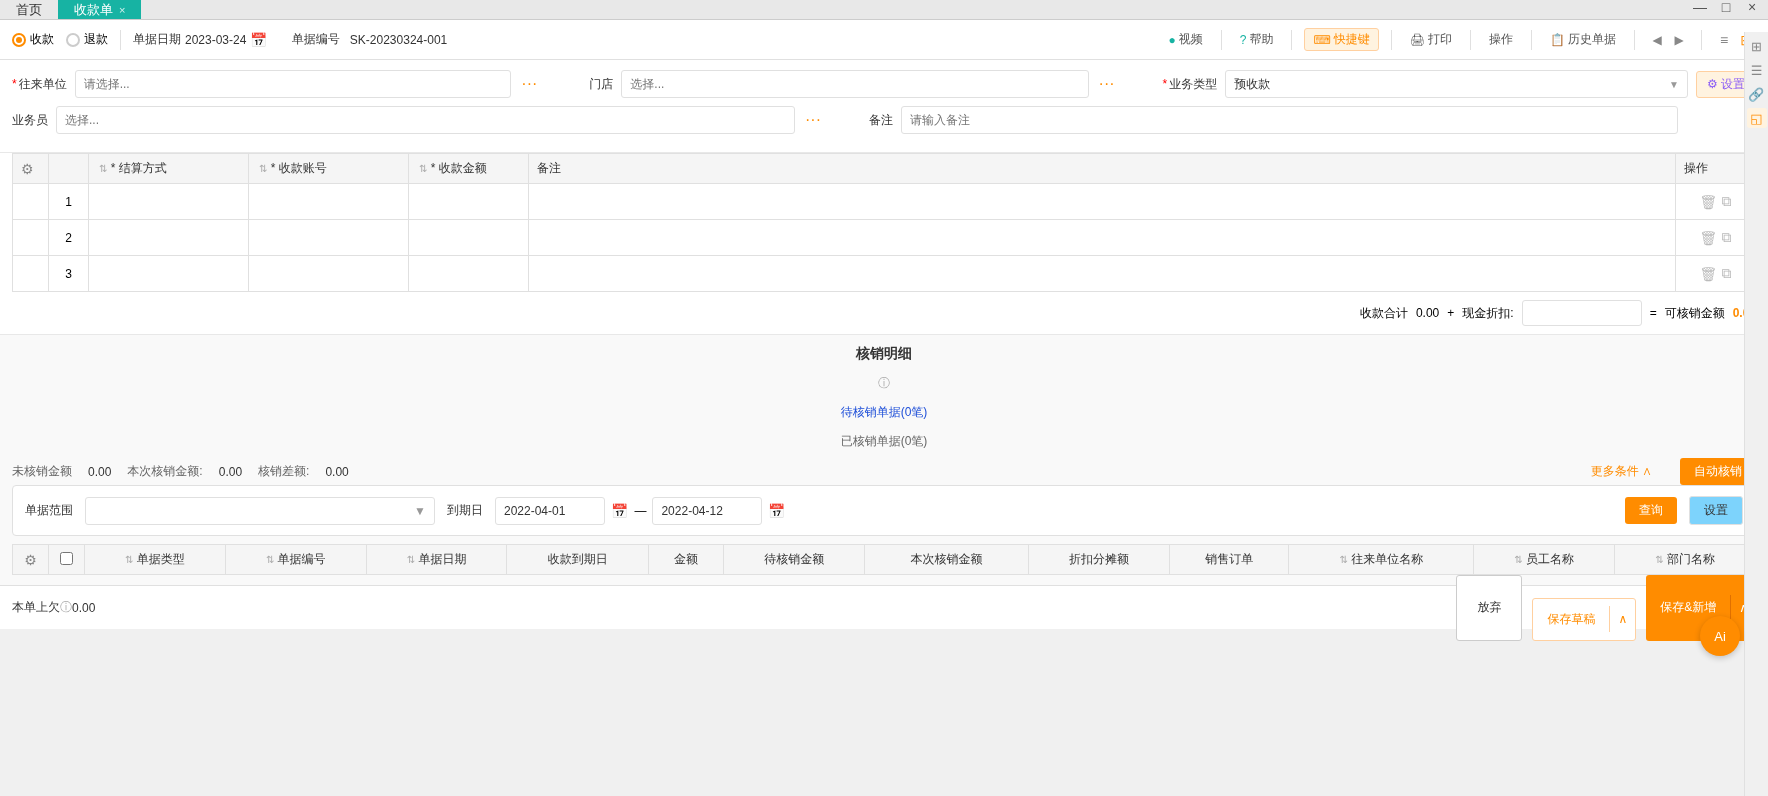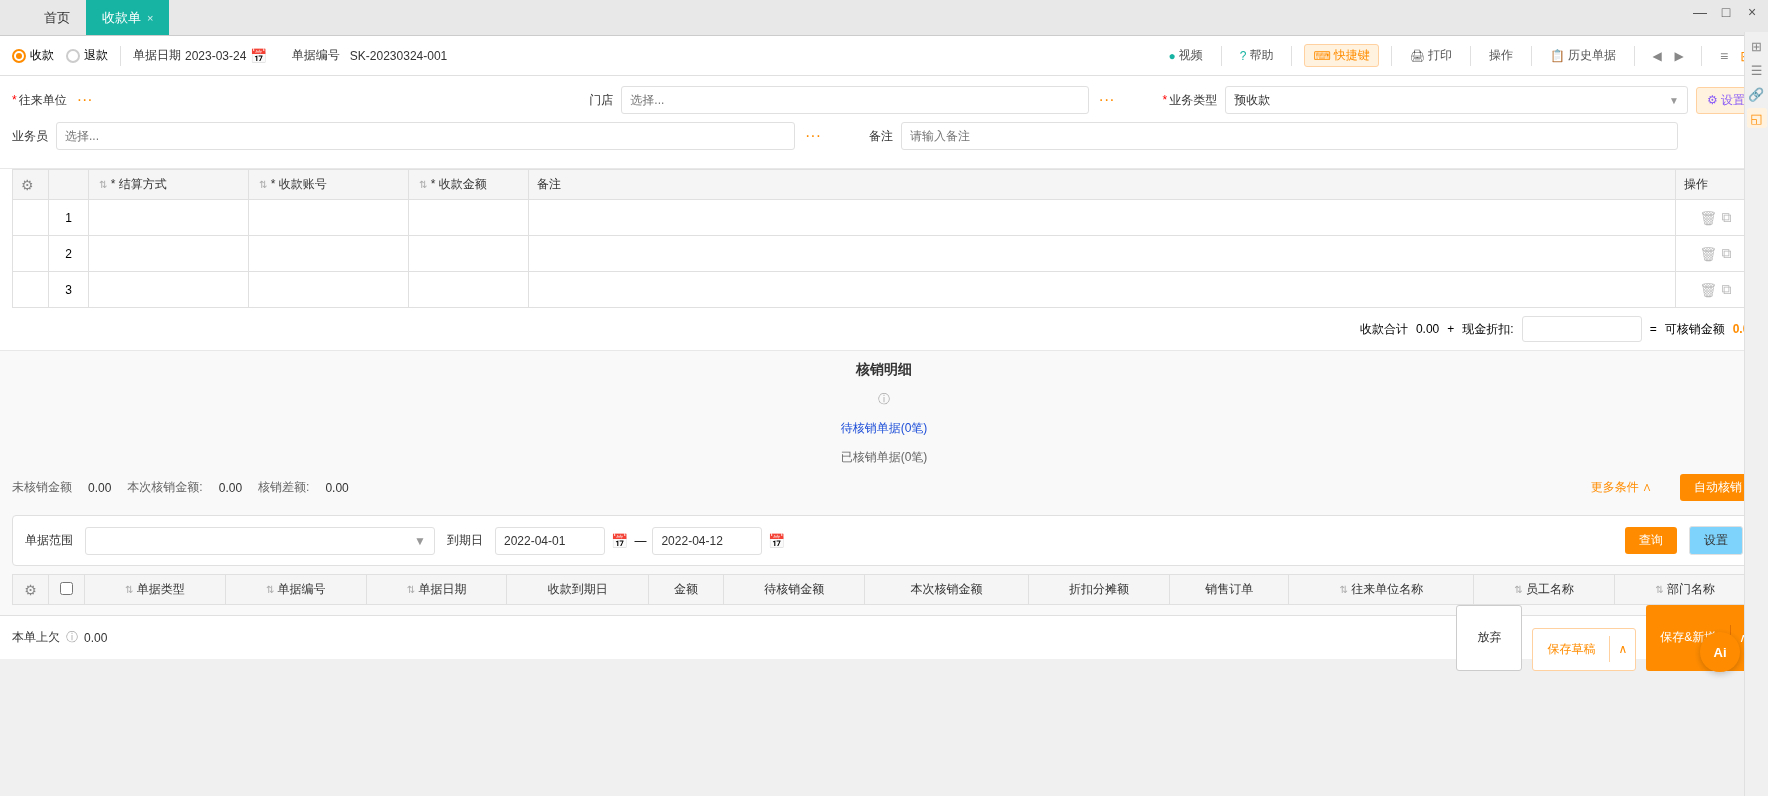--- a/index.html
+++ b/index.html
@@ -1,19 +1,19 @@
 <!DOCTYPE html>
 <html><head>
   <meta charset="utf-8">
   <style>
     * { margin: 0; padding: 0; box-sizing: border-box; }
     body { font-family: 'Microsoft YaHei', SimSun, sans-serif; font-size: 12px; background: #f0f0f0; width: 1768px; height: 796px; overflow: hidden; }
 
     
-    .tab-bar { display: flex; align-items: flex-start; background: #e8e8e8; height: 36px; border-bottom: 1px solid #ccc; padding-left: 28px; }
+    .tab-bar { display: flex; align-items: flex-end; background: #e8e8e8; height: 20px; border-bottom: 1px solid #ccc; }
     .tab-home { padding: 0 16px; height: 100%; display: flex; align-items: center; color: #333; background: #e8e8e8; cursor: pointer; font-size: 13px; }
     .tab-active { background: #17b3a3; color: #fff; padding: 0 16px; height: 100%; display: flex; align-items: center; cursor: pointer; font-size: 13px; gap: 6px; }
     .tab-close { font-size: 11px; opacity: 0.8; cursor: pointer; }
     .window-controls { margin-left: auto; display: flex; align-items: center; gap: 2px; padding-right: 4px; }
     .win-btn { width: 24px; height: 24px; display: flex; align-items: center; justify-content: center; cursor: pointer; font-size: 14px; color: #555; }
 
     
     .toolbar { display: flex; align-items: center; background: #fff; height: 40px; border-bottom: 1px solid #e0e0e0; padding: 0 12px; gap: 8px; }
     .radio-group { display: flex; gap: 12px; align-items: center; }
     .radio-item { display: flex; align-items: center; gap: 4px; cursor: pointer; font-size: 12px; }
@@ -68,21 +68,21 @@
     .summary-orange { color: #ff8c00; font-weight: bold; }
     .summary-input { width: 120px; height: 26px; border: 1px solid #e0e0e0; border-radius: 3px; padding: 0 8px; font-size: 12px; }
 
     
     .reconcile-section { background: #f9f9f9; padding: 10px 12px; }
     .reconcile-header { display: flex; align-items: center; gap: 12px; margin-bottom: 8px; flex-direction: column; }
     .reconcile-title { font-size: 14px; color: #333; font-weight: bold; }
     .reconcile-info-icon { color: #aaa; font-size: 12px; cursor: pointer; }
     .reconcile-tab { color: #1d4ed8; font-size: 12px; cursor: pointer; }
     .reconcile-tab-inactive { color: #666; font-size: 12px; cursor: pointer; }
-    .reconcile-stats { display: flex; align-items: center; gap: 16px; margin-bottom: 14px; font-size: 12px; }
+    .reconcile-stats { display: flex; align-items: center; gap: 16px; margin-bottom: 0; font-size: 12px; }
     .stat-label { color: #666; }
     .stat-value { color: #333; }
     .more-conditions { color: #ff8c00; font-size: 12px; cursor: pointer; display: flex; align-items: center; gap: 2px; margin-left: auto; }
     .auto-reconcile-btn { background: #ff8c00; color: #fff; border: none; border-radius: 3px; padding: 5px 14px; font-size: 12px; cursor: pointer; }
     .filter-form { background: #fff; border: 1px solid #e0e0e0; border-radius: 4px; padding: 10px 12px; margin-bottom: 8px; display: flex; align-items: center; gap: 12px; }
     .filter-label { color: #333; font-size: 12px; white-space: nowrap; }
     .filter-select { height: 28px; border: 1px solid #e0e0e0; border-radius: 3px; padding: 0 8px; font-size: 12px; color: #333; background: #fff; min-width: 200px; display: flex; align-items: center; gap: 4px; cursor: pointer; flex: 1; max-width: 350px; }
     .date-range { display: flex; align-items: center; gap: 6px; }
     .date-input { width: 110px; height: 28px; border: 1px solid #e0e0e0; border-radius: 3px; padding: 0 8px; font-size: 12px; color: #333; }
     .date-cal-icon { color: #17b3a3; font-size: 14px; cursor: pointer; }
@@ -90,36 +90,36 @@
     .settings-btn2 { background: #7dd3fc; color: #333; border: 1px solid #e0e0e0; border-radius: 3px; padding: 5px 14px; font-size: 12px; cursor: pointer; }
 
     
     .bottom-table { width: 100%; border-collapse: collapse; font-size: 12px; }
     .bottom-table th { background: #f5f5f5; border: 1px solid #e0e0e0; padding: 6px 8px; text-align: center; font-weight: normal; color: #333; white-space: nowrap; }
     .checkbox-cell { width: 36px; }
     .gear-cell { width: 36px; }
 
     
     .footer { display: flex; align-items: center; background: #fff; border-top: 1px solid #e0e0e0; padding: 8px 12px; height: 44px; }
-    .footer-left { display: flex; align-items: center; gap: 6px; font-size: 12px; color: #333; text-align: center; }
+    .footer-left { display: flex; align-items: center; font-size: 12px; color: #333; text-align: center; }
     .footer-right { margin-left: auto; display: flex; gap: 10px; }
     .btn-discard { background: #fff; color: #333; border: 1px solid #ccc; border-radius: 3px; padding: 6px 20px; font-size: 12px; cursor: pointer; }
     .btn-draft { background: #fff; color: #ff8c00; border: 1px solid #ffd0a0; border-radius: 3px; padding: 6px 0; font-size: 12px; cursor: pointer; display: flex; align-items: center; margin-top: 23px; }
     .btn-draft-main { padding: 6px 14px; }
     .btn-draft-arrow { padding: 6px 8px; border-left: 1px solid #ffd0a0; }
     .btn-save { background: #ff8c00; color: #fff; border: none; border-radius: 3px; padding: 6px 0; font-size: 12px; cursor: pointer; display: flex; align-items: center; }
     .btn-save-main { padding: 6px 14px; }
     .btn-save-arrow { padding: 6px 8px; border-left: 1px solid #e07000; }
 
     
     .right-sidebar { position: absolute; right: 0; top: 32px; width: 24px; display: flex; flex-direction: column; align-items: center; padding: 4px 0; gap: 4px; background: #f0f0f0; border-left: 1px solid #e0e0e0; height: calc(100% - 32px); }
     .sidebar-icon { width: 20px; height: 20px; display: flex; align-items: center; justify-content: center; cursor: pointer; color: #888; font-size: 13px; }
 
     
-    .ai-button { position: absolute; right: 28px; bottom: 124px; width: 40px; height: 40px; background: #ff8c00; border-radius: 50%; display: flex; align-items: center; justify-content: center; cursor: pointer; color: #fff; font-size: 13px; font-weight: bold; box-shadow: 0 2px 6px rgba(0,0,0,0.2); }
+    .ai-button { position: absolute; right: 28px; bottom: 140px; width: 40px; height: 40px; background: #ff8c00; border-radius: 50%; display: flex; align-items: center; justify-content: center; cursor: pointer; color: #fff; font-size: 13px; font-weight: normal; box-shadow: 0 2px 6px rgba(0,0,0,0.2); }
 
     
     .page-wrapper { position: relative; width: 1768px; height: 796px; display: flex; flex-direction: column; overflow: hidden; }
     
     input[type="text"], input[type="date"] { outline: none; }
   </style>
 </head>
 <body>
 
 <div class="page-wrapper">
@@ -199,20 +199,21 @@
       </div>
     </div>
   </div>
 
   <div class="main-content">
 
     <div class="form-row">
 
       <div class="form-section" style="flex:3;">
         <span class="form-label form-label-required">往来单位</span>
+        <input type="text" class="form-input" style="flex: 1 1 0%;" placeholder="请选择...">
         <span class="form-ellipsis">···</span>
       </div>
 
       <div class="form-section" style="flex:3;margin-left:44px;">
         <span class="form-label">门店</span>
         <input type="text" class="form-input" style="flex: 1 1 0%;" placeholder="选择...">
         <span class="form-ellipsis">···</span>
       </div>
 
       <div class="form-section" style="flex:3;margin-left:40px;">

